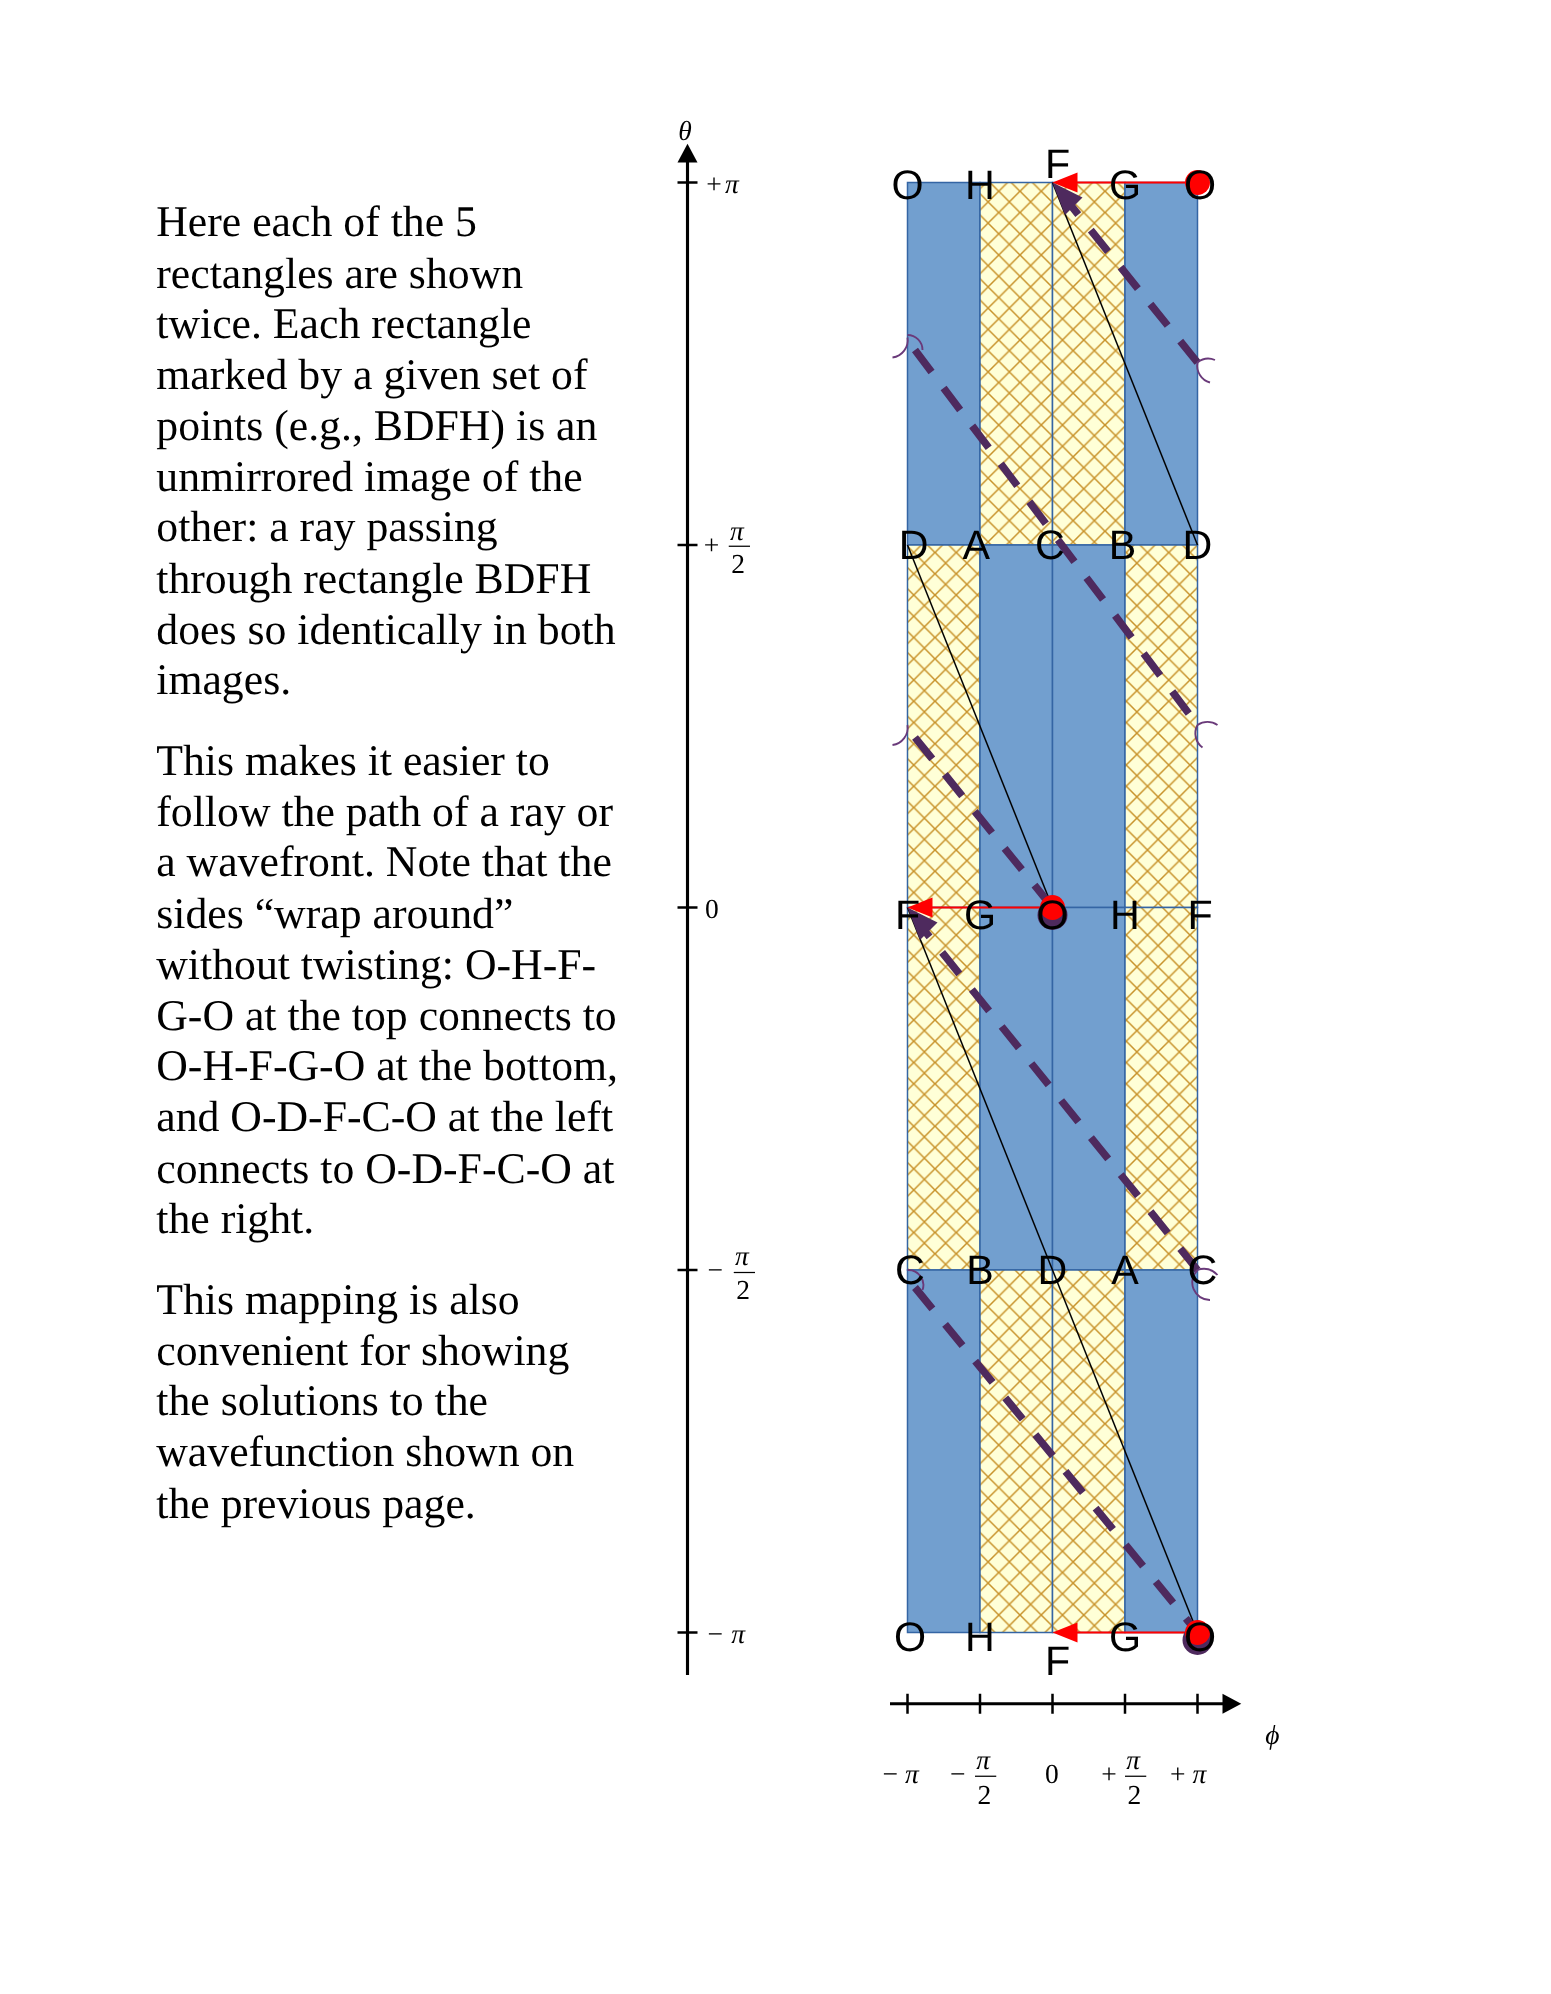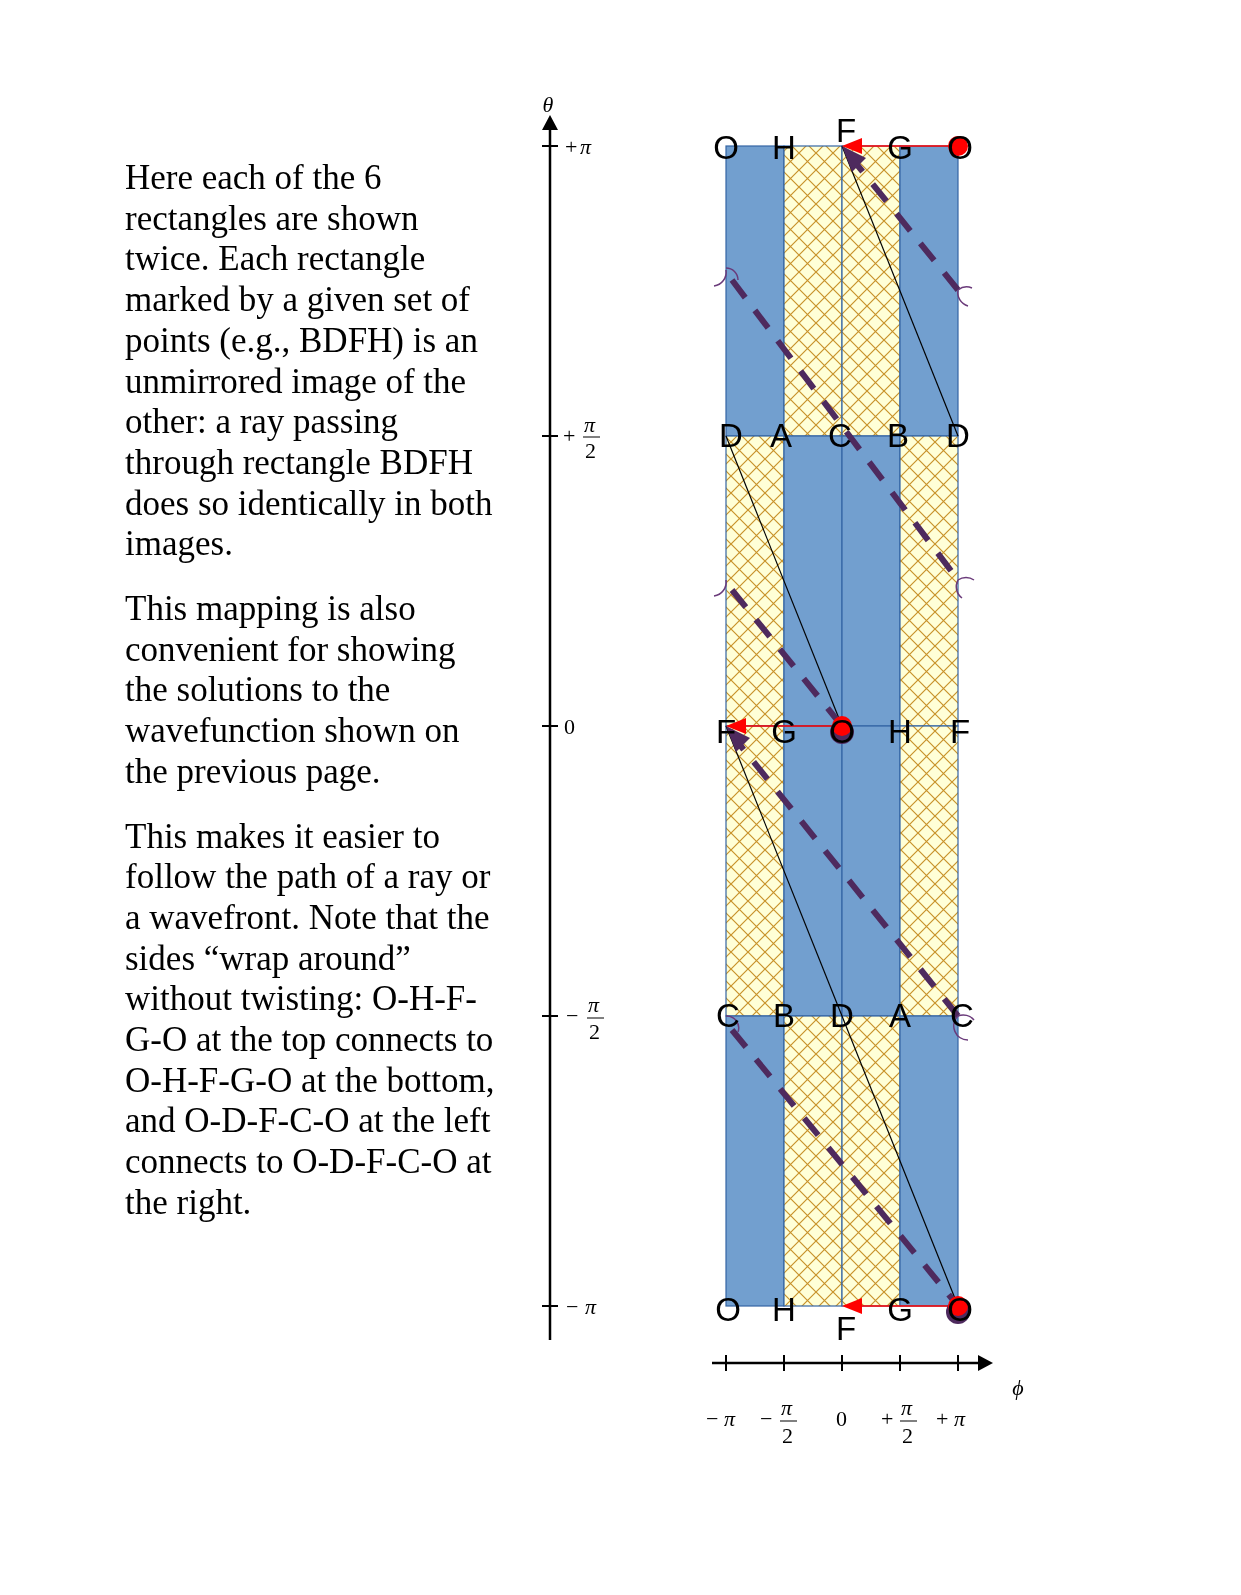--- a/index.html
+++ b/index.html
@@ -12,23 +12,23 @@
     .text-block p { margin: 0 0 24px 0; }
     svg#diagram { position: absolute; left: 0; top: 0; }
     .pt-label { font-family: "Liberation Sans", "DejaVu Sans", sans-serif; font-size: 33px; fill: #000; }
     .axis-label { font-family: "Liberation Serif", "DejaVu Serif", serif; font-size: 22px; fill: #000; }
     .axis-label-it { font-family: "Liberation Serif", "DejaVu Serif", serif; font-size: 22px; font-style: italic; fill: #000; }
   </style>
 </head>
 <body>
 
 <div class="text-block">
-  <p>Here each of the 6 rectangles are shown twice. Each rectangle marked by a given set of points (e.g., BDFH) is an unmirrored image of the other: a ray passing through rectangle BDFH does so identically in both images.</p>
+  <p>Here each of the 5 rectangles are shown twice. Each rectangle marked by a given set of points (e.g., BDFH) is an unmirrored image of the other: a ray passing through rectangle BDFH does so identically in both images.</p>
+  <p>This makes it easier to follow the path of a ray or a wavefront. Note that the sides “wrap around” without twisting: O-H-F-G-O at the top connects to O-H-F-G-O at the bottom, and O-D-F-C-O at the left connects to O-D-F-C-O at the right.</p>
   <p>This mapping is also convenient for showing the solutions to the wavefunction shown on the previous page.</p>
-  <p>This makes it easier to follow the path of a ray or a wavefront. Note that the sides “wrap around” without twisting: O-H-F-G-O at the top connects to O-H-F-G-O at the bottom, and O-D-F-C-O at the left connects to O-D-F-C-O at the right.</p>
 </div>
 
 <svg id="diagram" width="1241" height="1595" viewBox="0 0 1241 1595">
   <defs>
     <pattern id="hatch" patternUnits="userSpaceOnUse" width="17" height="17">
       <rect width="17" height="17" fill="#ffffd7"></rect>
       <path d="M0,0 L17,17 M17,0 L0,17" stroke="#c8922a" stroke-width="1.2"></path>
     </pattern>
     <marker id="arrow-red" viewBox="0 0 10 10" refX="2" refY="5" markerWidth="6" markerHeight="6" orient="auto">
       <path d="M10,0 L0,5 L10,10 z" fill="#ff0000"></path>

